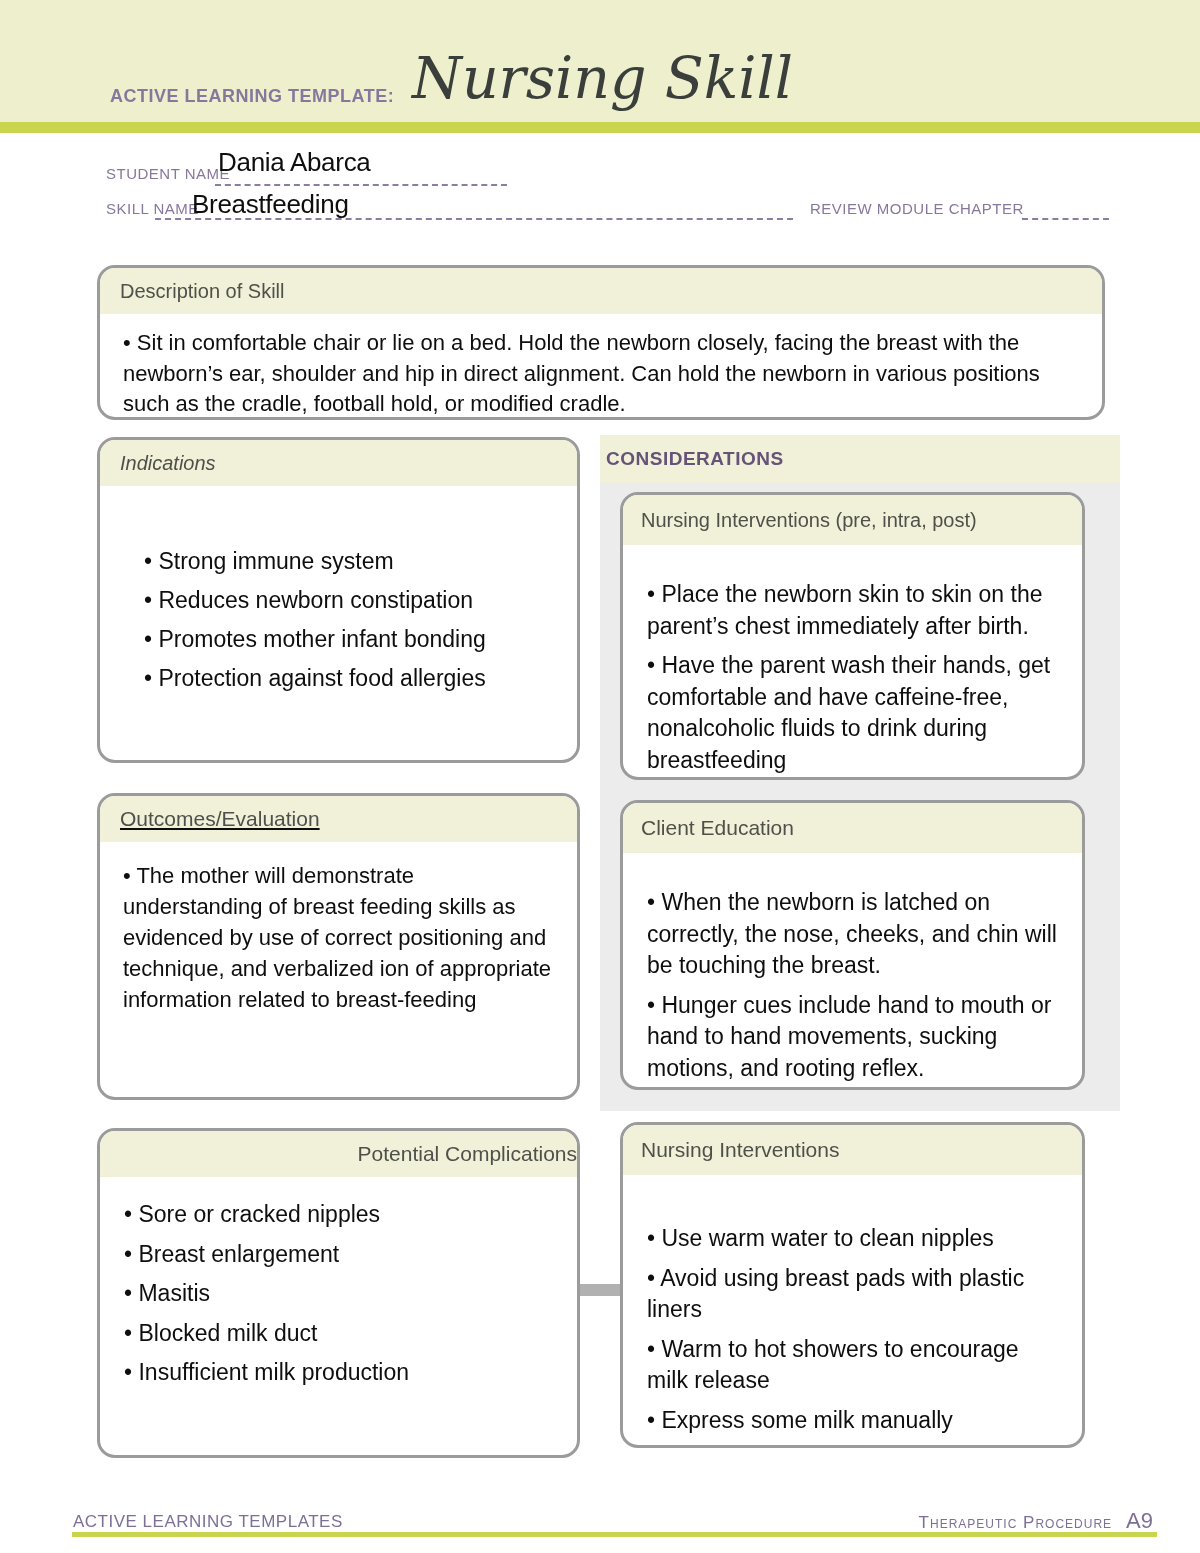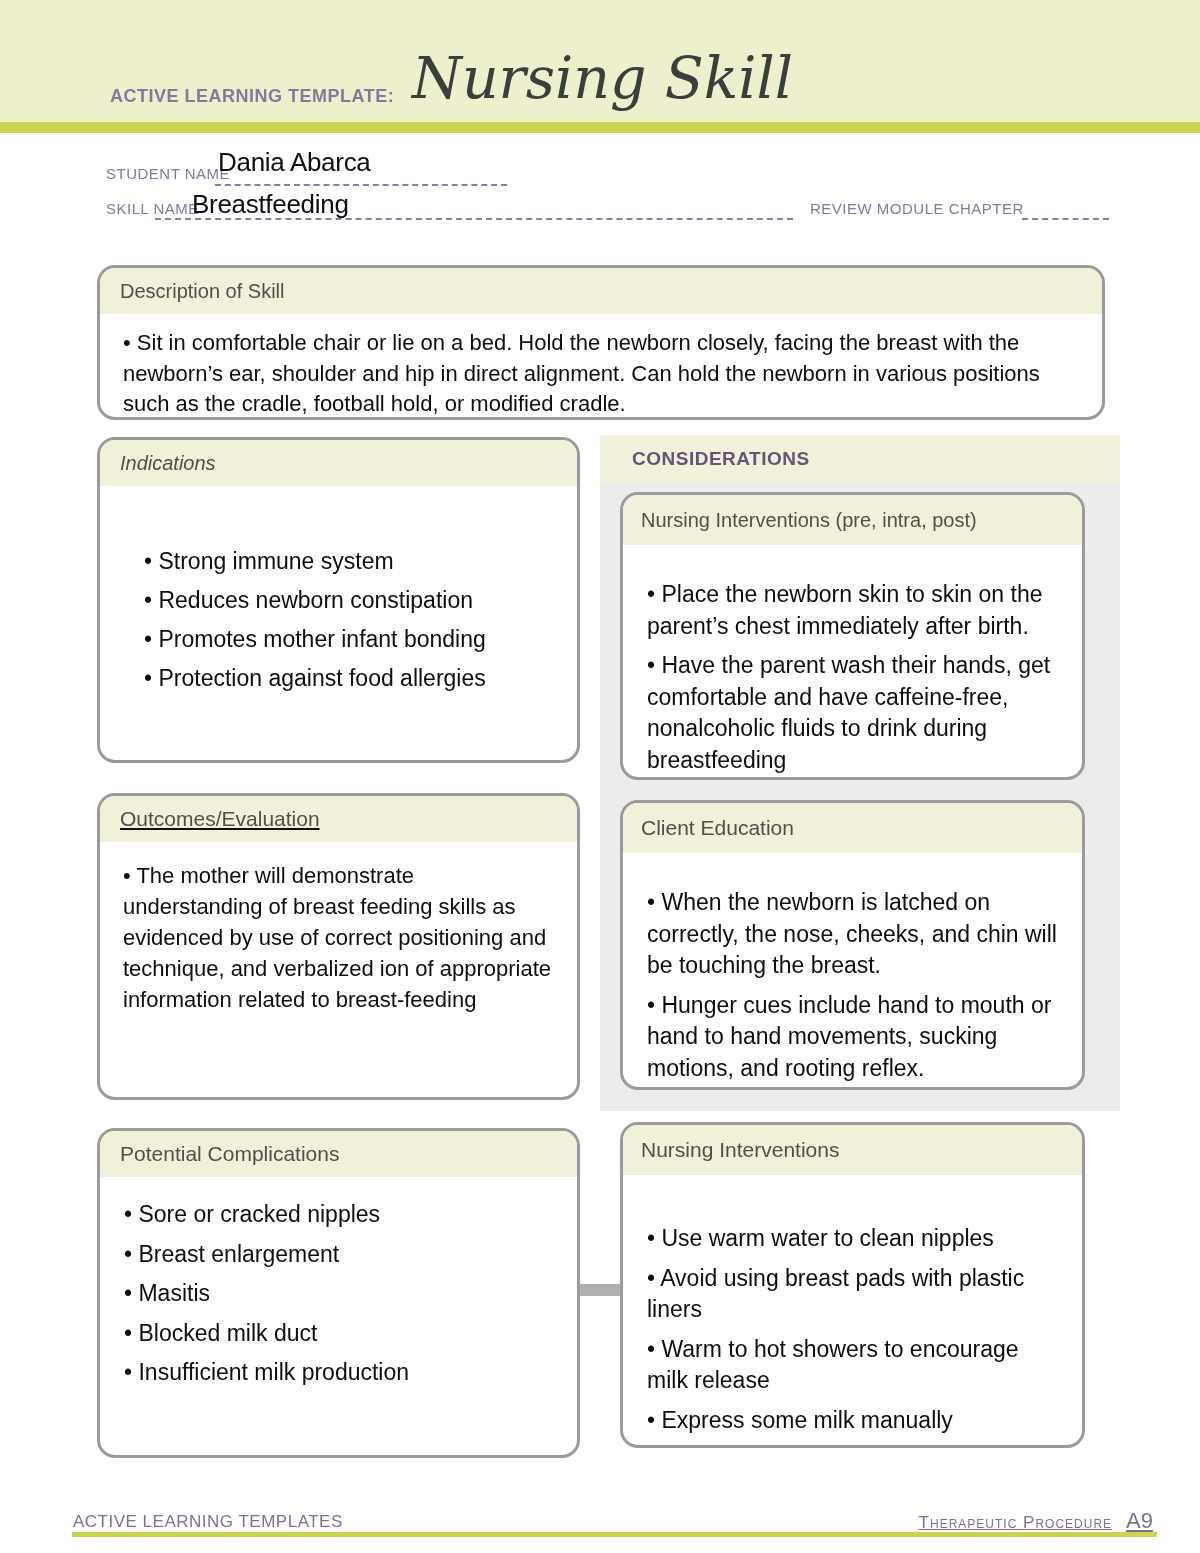--- a/index.html
+++ b/index.html
@@ -46,52 +46,52 @@
   #box-description .box-title{font-size:20px;}
   #box-description .box-body{padding:6px 20px 0 15px; font-size:22px; line-height:30.5px;}
   
   #box-indications{left:97px; top:437px; width:483px; height:326px;}
   #box-indications .box-header{height:46px; padding-left:20px;}
   #box-indications .box-title{font-size:20px;font-style:italic;}
   #box-indications .box-body{padding:52px 10px 0 36px; font-size:23px; line-height:31px;}
   
   .considerations{position:absolute; left:600px; top:435px; width:520px; height:676px; background:var(--panel);}
   .considerations-band{position:absolute; left:0; top:0; width:520px; height:48px; background:var(--band2);
-    display:flex; align-items:center; padding-left:32px;}
+    display:flex; align-items:center; padding-left:6px;}
   .considerations-label{font-size:19px; font-weight:bold; letter-spacing:.5px; color:var(--purple-strong);}
   
   #box-ni-pre{left:620px; top:492px; width:465px; height:288px;}
   #box-ni-pre .box-header{height:50px; padding-left:18px;}
   #box-ni-pre .box-title{font-size:20px;}
   #box-ni-pre .box-body{padding:26px 12px 0 16px; font-size:23px; line-height:31.5px;}
   
   #box-outcomes{left:97px; top:793px; width:483px; height:307px;}
   #box-outcomes .box-header{height:46px; padding-left:20px;text-decoration:underline;}
   #box-outcomes .box-title{font-size:21px;}
   #box-outcomes .box-body{padding:10px 12px 0 15px; font-size:22px; line-height:31px;}
   
   #box-client-ed{left:620px; top:800px; width:465px; height:290px;}
   #box-client-ed .box-header{height:50px; padding-left:18px;}
   #box-client-ed .box-title{font-size:21px;}
   #box-client-ed .box-body{padding:26px 12px 0 16px; font-size:23px; line-height:31.5px;}
   
   #box-complications{left:97px; top:1128px; width:483px; height:330px;}
-  #box-complications .box-header{height:46px; padding-left:20px;}
+  #box-complications .box-header{height:46px; padding-left:20px;justify-content:flex-end;}
   #box-complications .box-title{font-size:21px;}
   #box-complications .box-body{padding:14px 10px 0 16px; font-size:23px; line-height:31.5px;}
   
   #box-ni-bottom{left:620px; top:1122px; width:465px; height:326px;}
   #box-ni-bottom .box-header{height:50px; padding-left:18px;}
   #box-ni-bottom .box-title{font-size:21px;}
   #box-ni-bottom .box-body{padding:40px 12px 0 16px; font-size:23px; line-height:31.5px;}
   
   .connector{position:absolute; left:579px; top:1284px; width:43px; height:12px; background:var(--connector);}
   
   .footer-left{position:absolute; left:73px; top:1512px; font-size:17px; letter-spacing:.5px; color:var(--purple-footer);}
-  .footer-right{position:absolute; right:47px; top:1508px; display:flex; align-items:baseline; color:var(--purple-footer);text-decoration:underline;}
+  .footer-right{position:absolute; right:47px; top:1508px; display:flex; align-items:baseline; color:var(--purple-footer);}
   .footer-right .proc{font-variant:small-caps; font-size:17px; letter-spacing:1px;}
   .footer-right .pagenum{font-size:22px; margin-left:14px;}
   .footer-line{position:absolute; left:72px; top:1532px; width:1085px; height:5px; background:var(--bar);}
 </style>
 </head>
 <body>
 
 <div class="masthead">
   <span class="mast-label">ACTIVE LEARNING TEMPLATE:</span>
   <span class="mast-title">Nursing Skill</span>

